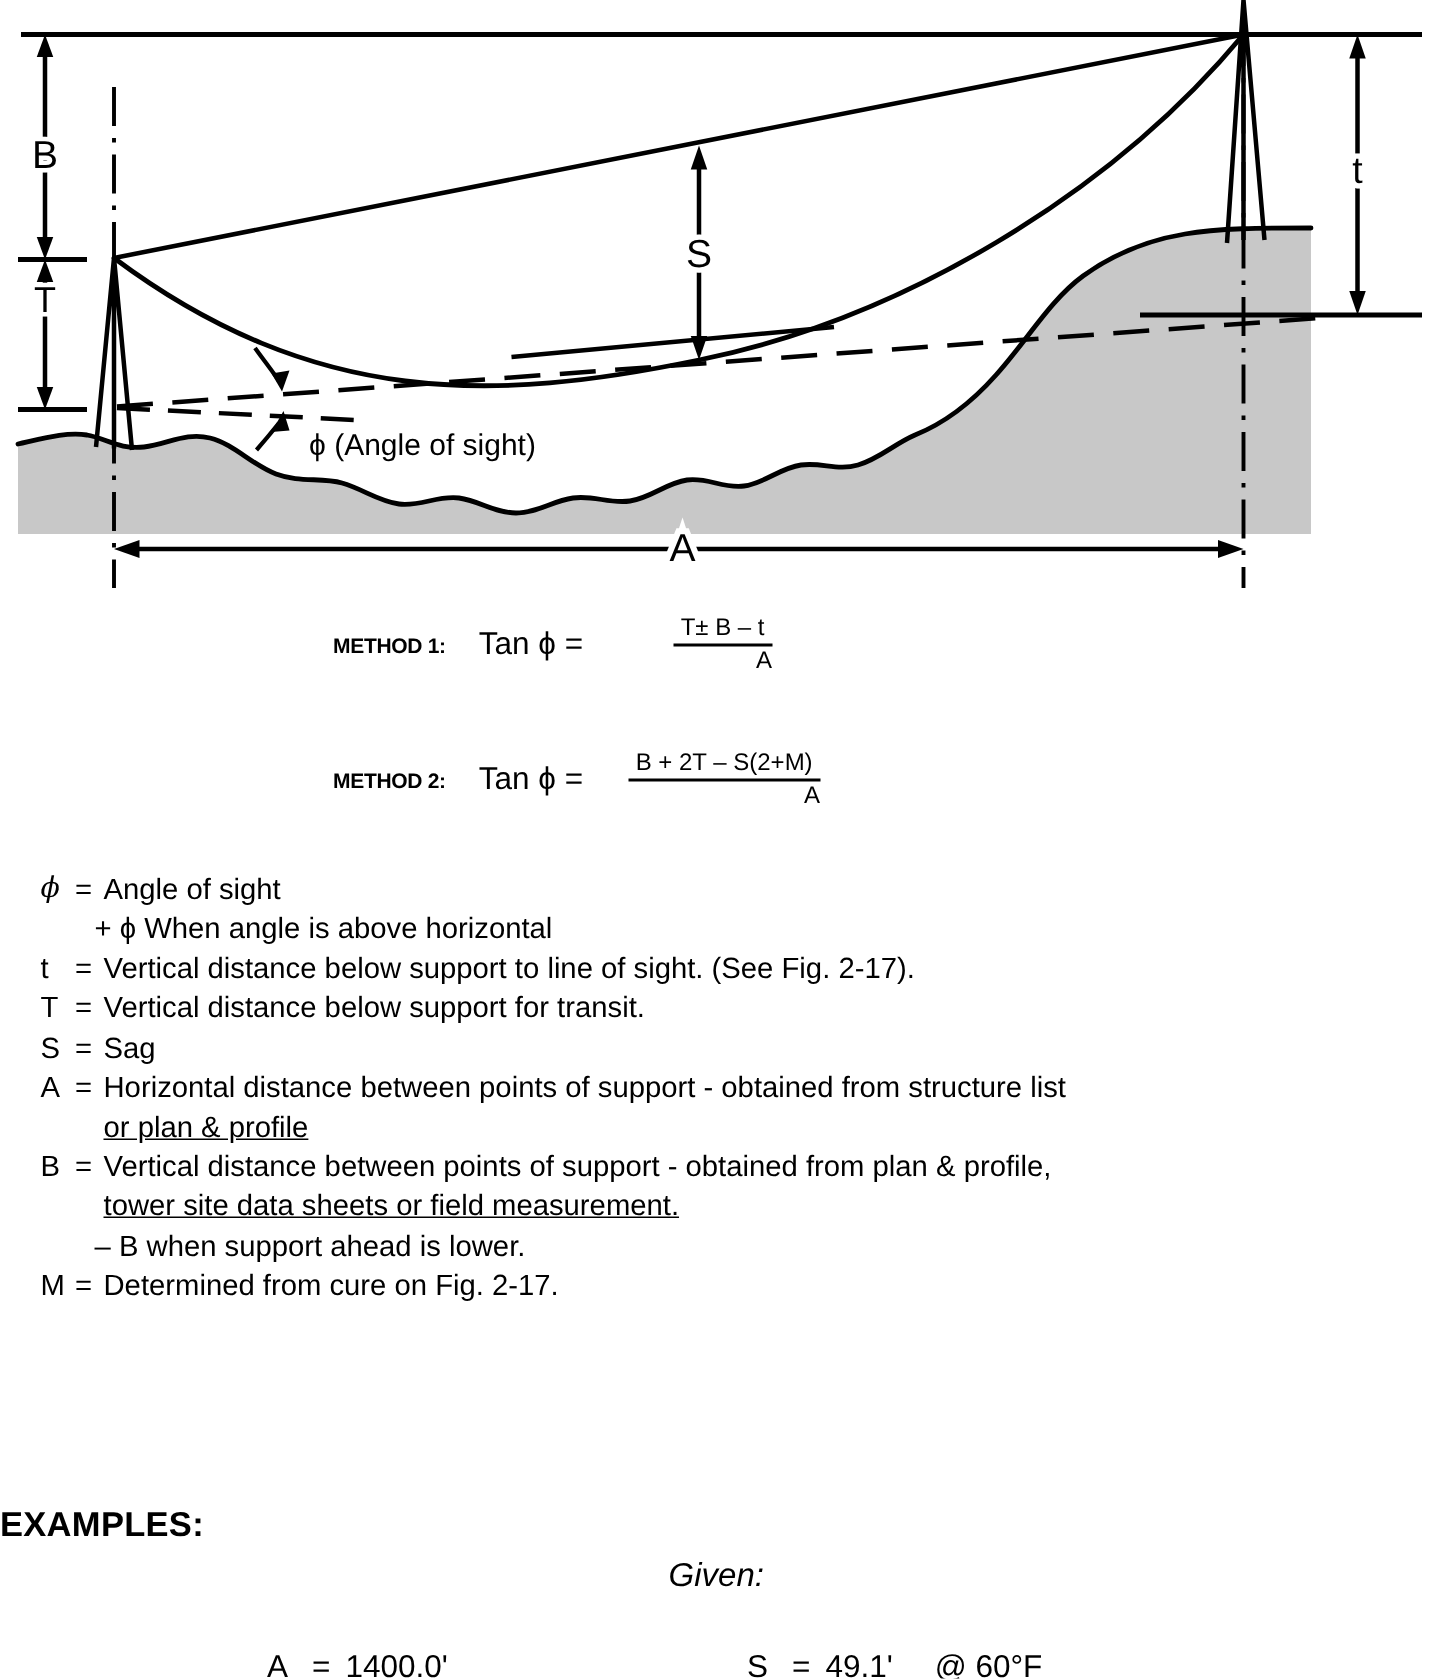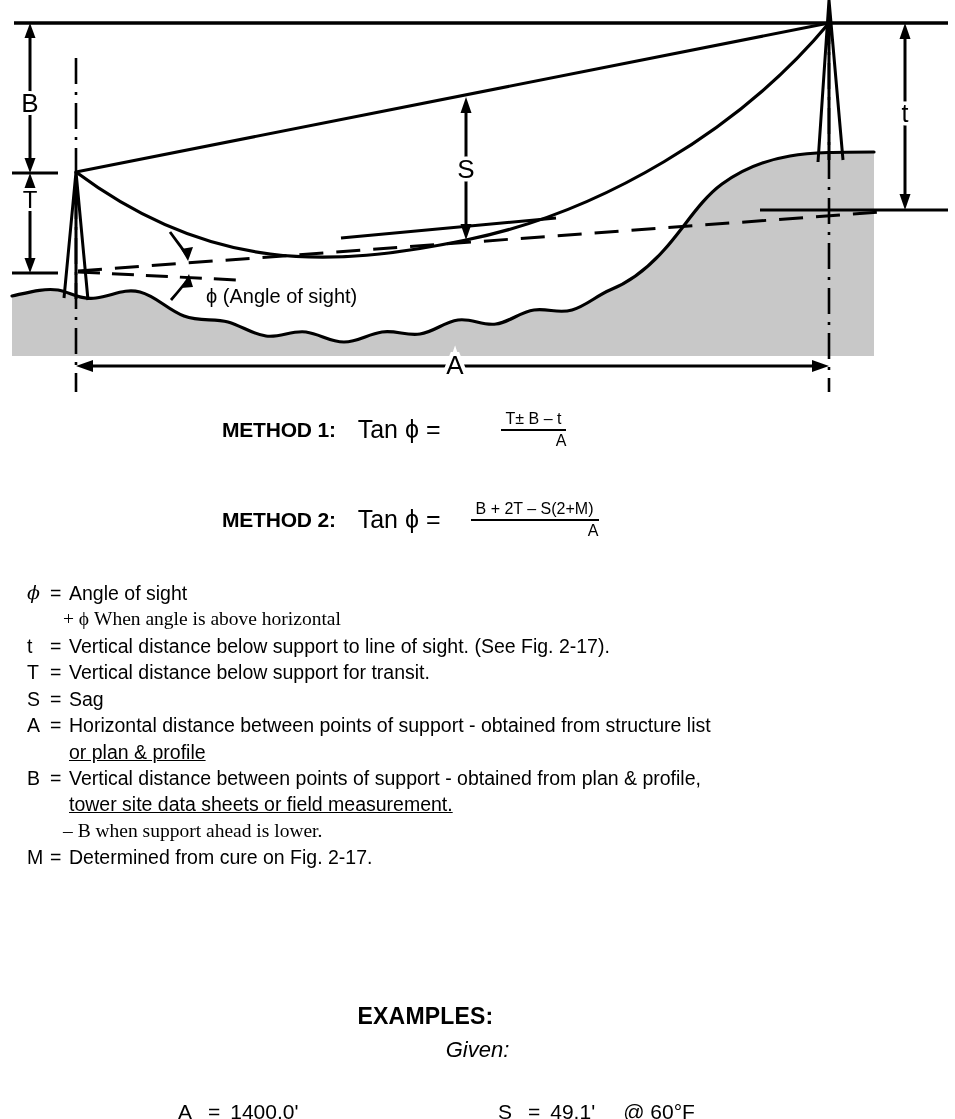--- a/index.html
+++ b/index.html
@@ -39,25 +39,25 @@
 
   
   .method-block {
     position: absolute;
     display: flex;
     align-items: center;
     white-space: nowrap;
   }
   .method-label {
     font-weight: bold;
+    font-size: 14px;
+    letter-spacing: -0.2px;
+  }
+  .tan-expr {
     font-size: 21px;
-    letter-spacing: -0.2px;
-  }
-  .tan-expr {
-    font-size: 25px;
     margin-left: 22px;
   }
   .phi-sm {
     font-family: "DejaVu Serif", serif;
     font-style: italic;
     font-size: 19px;
   }
   .fraction {
     display: inline-flex;
     flex-direction: column;
@@ -104,30 +104,29 @@
   }
   .deftext {
     flex: 1 1 auto;
   }
   .defcont {
     padding-left: 42px;
     text-decoration: underline;
   }
   .defsub {
     padding-left: 36px;
-    font-family: Liberation Serif, serif;
   }
 
   
   #examples-title {
     position: absolute;
     left: 0;
     top: 1003px;
     width: 851px;
-    text-align: center;
+    text-align: left;
     font-size: 23px;
     font-weight: bold;
     letter-spacing: 0.2px;
   }
   #given-title {
     position: absolute;
     left: 0;
     top: 1037px;
     width: 955px;
     text-align: center;

